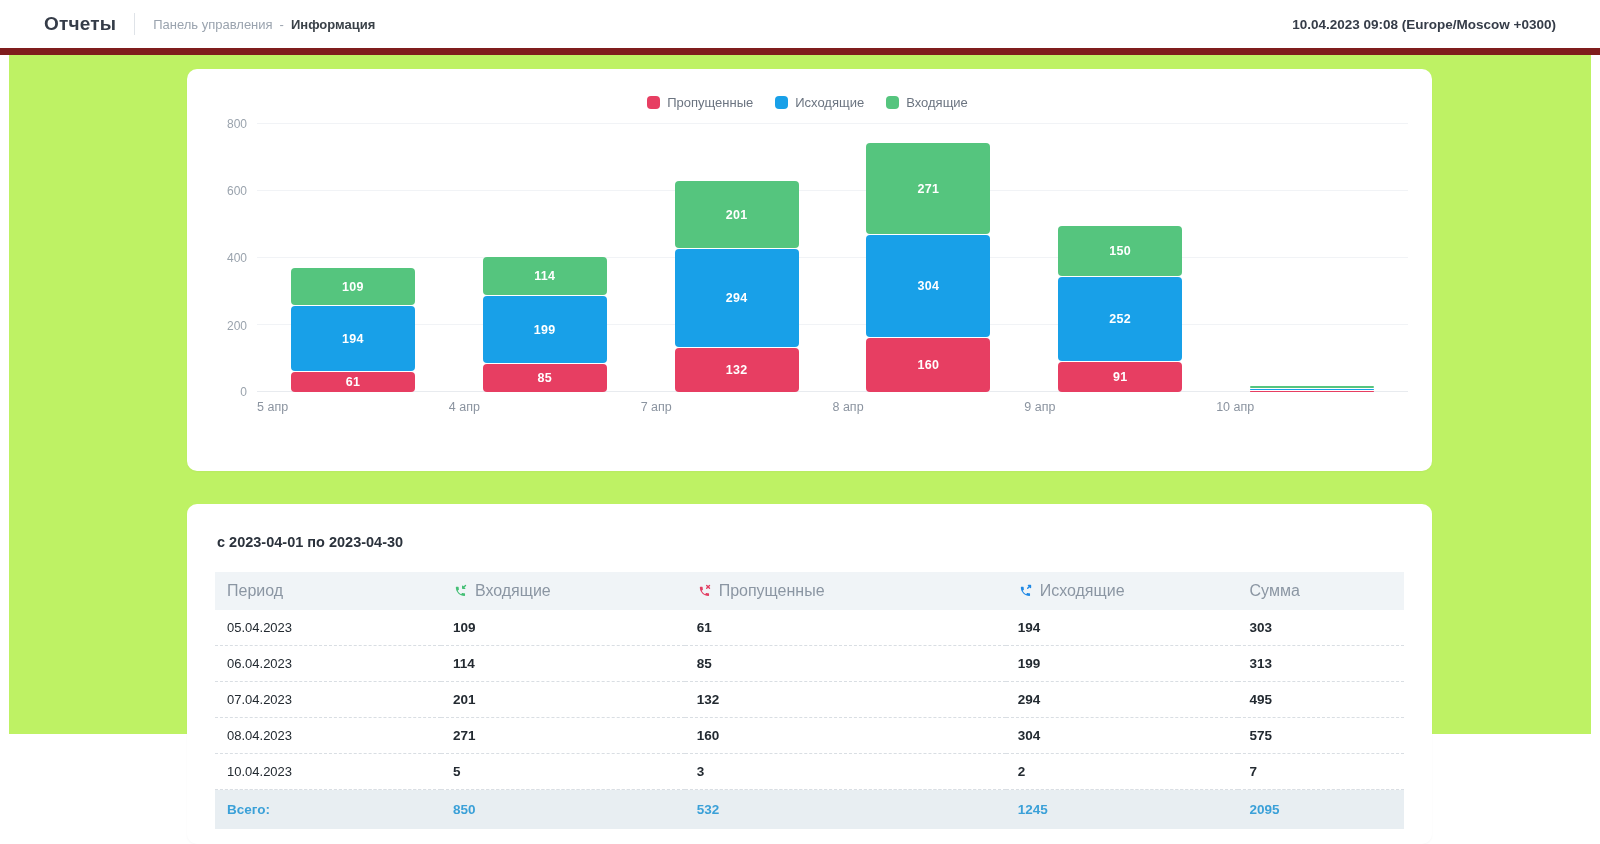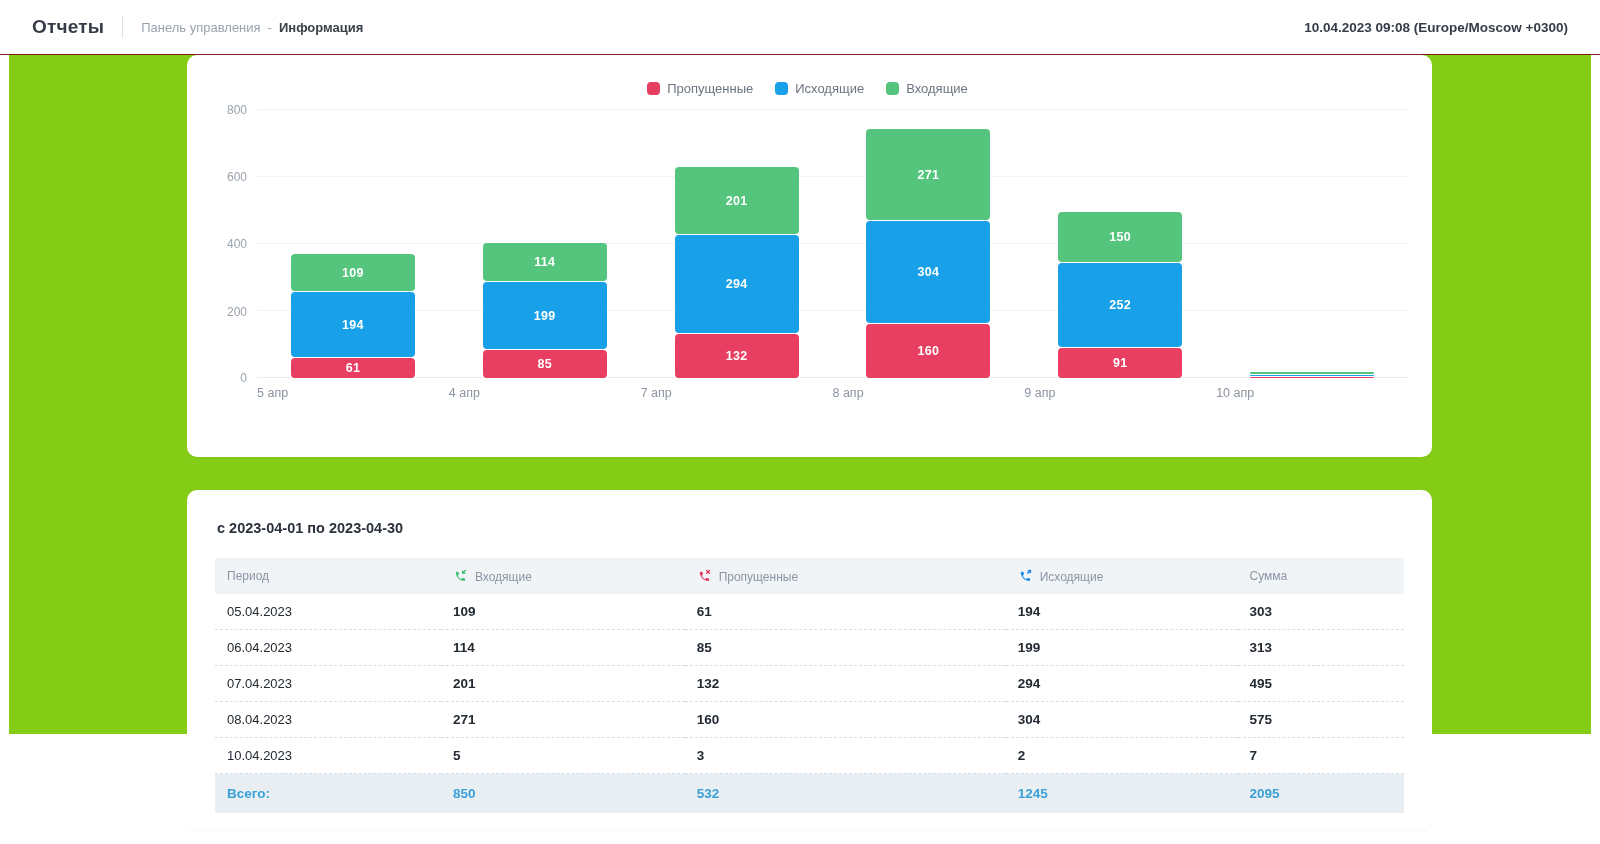--- a/index.html
+++ b/index.html
@@ -1,29 +1,29 @@
 <!DOCTYPE html>
 <html><head>
 <meta charset="utf-8">
 <style>
   * { margin:0; padding:0; box-sizing:border-box; }
   html,body { width:1600px; height:844px; overflow:hidden; background:#ffffff;
     font-family:"Liberation Sans","DejaVu Sans",sans-serif; }
 
   
   .topbar { height:55px; background:#ffffff; display:flex; align-items:center;
-    padding:0 32px; border-bottom:1px solid #7f1d1d; }
+    padding:0 44px; border-bottom:7px solid #7f1d1d; }
   .topbar .title { font-size:19px; font-weight:700; color:#353c48; letter-spacing:.2px; }
   .topbar .vdiv { width:1px; height:22px; background:#dfe3e8; margin:0 18px; }
   .breadcrumb { font-size:13px; color:#9aa3ae; display:flex; gap:7px; align-items:center; }
   .breadcrumb .cur { color:#3a4148; font-weight:600; }
   .topbar .datetime { margin-left:auto; font-size:13.5px; color:#353c48; font-weight:600; }
 
   
-  .main { background:#84cc16; height:679px; margin:0 9px; }
+  .main { background:#bef264; height:679px; margin:0 9px; padding-top:14px; }
   .card { background:#ffffff; border-radius:10px; margin-left:178px; width:1245px;
     box-shadow:0 1px 2px rgba(40,50,70,.04); }
 
   
   .chart-card { height:402px; padding:26px 24px 0 20px; margin-bottom:33px; }
   .legend { display:flex; justify-content:center; gap:22px; margin-bottom:14px; }
   .legend-item { display:flex; align-items:center; gap:7px; cursor:pointer; }
   .legend-swatch { width:13px; height:13px; border-radius:4px; }
   .legend-label { font-size:13px; color:#6b7480; }
 
@@ -39,21 +39,21 @@
   .bar { width:124px; display:flex; flex-direction:column-reverse; }
   .seg { border-radius:4px; margin-top:1px; display:flex; align-items:center; justify-content:center;
     color:#ffffff; font-size:12.5px; font-weight:700; letter-spacing:.3px; }
   .xlabels { display:flex; margin-top:8px; }
   .xlabels .xl { flex:1; font-size:12.5px; color:#8b94a0; }
 
   
   .table-card { padding:24px 28px 0 28px; height:340px; overflow:hidden; }
   .period { font-size:14.5px; color:#2b323c; font-weight:600; margin:6px 0 22px 2px; }
   table { width:100%; border-collapse:collapse; }
-  thead th { background:#f0f4f7; text-align:left; font-size:12px; font-weight:500; color:#8b96a3;
+  thead th { background:#f0f4f7; text-align:left; font-size:16px; font-weight:500; color:#8b96a3;
     padding:10px 12px;margin-left:40px; }
   thead th .hicon { display:inline-block; vertical-align:-2px; margin-right:7px; }
   tbody td { padding:10px 12px; font-size:13px; color:#232a31; border-bottom:1px dashed #d9dee3; }
   tbody td.num { font-size:13.5px; font-weight:700; }
   tfoot td { background:#e8eef2; padding:12px; font-size:13.5px; font-weight:700; }
 </style>
 </head>
 <body>
 
 <header class="topbar">

